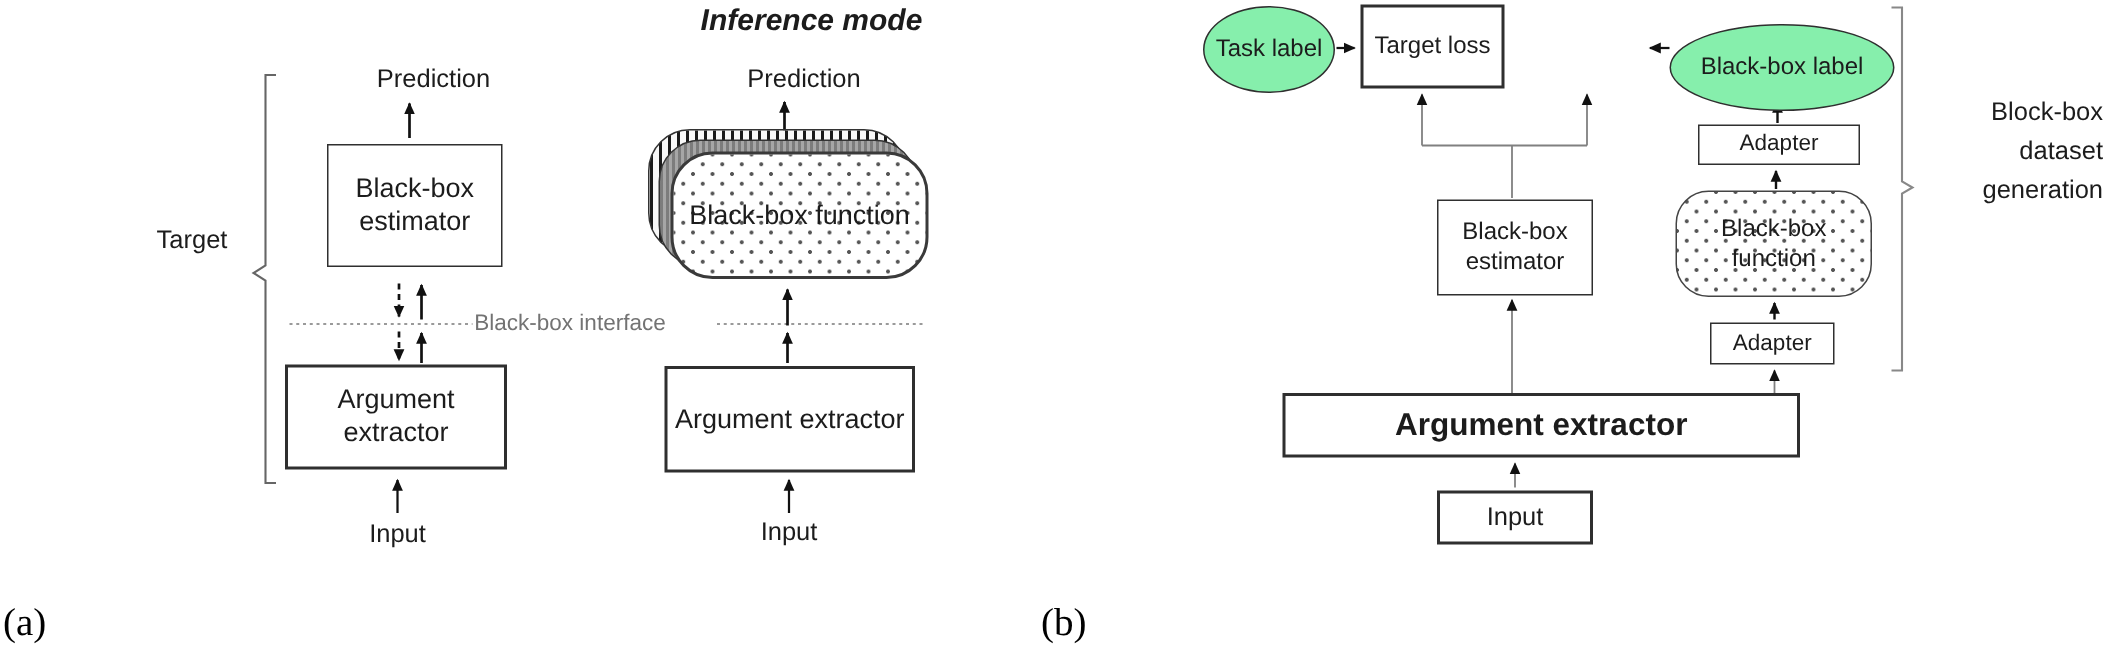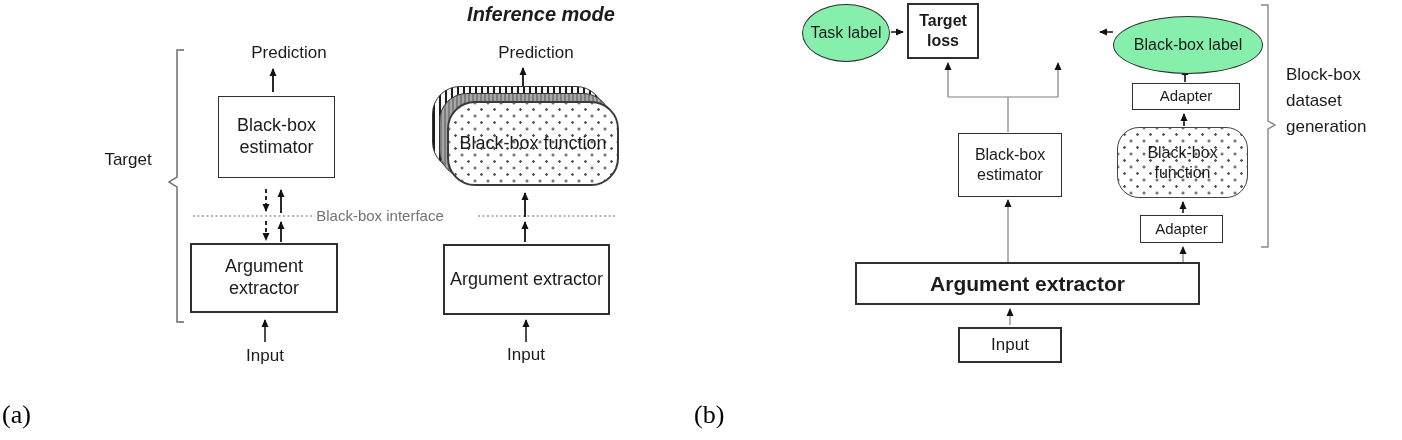--- a/index.html
+++ b/index.html
@@ -1,20 +1,20 @@
 <!DOCTYPE html>
 <html><head>
 <meta charset="utf-8">
 <style>
   html,body{margin:0;padding:0;background:#ffffff;}
   .canvas{
     position:relative;width:1402px;height:440px;background:#ffffff;overflow:hidden;
     font-family:"Liberation Sans","DejaVu Sans",sans-serif;color:#1c1c1c;
   }
-  .abs{position:absolute;box-sizing:border-box;}
+  .abs{position:absolute;box-sizing:border-box;text-align:right;}
   .lbl{text-align:center;line-height:1.2;}
   .box{
     background:#ffffff;border:2px solid #2f2f2f;display:flex;align-items:center;
     justify-content:center;text-align:center;line-height:1.22;z-index:3;
   }
   .ellipse{
     background:#86efac;border:1.6px solid #2f2f2f;border-radius:50%;display:flex;
     align-items:center;justify-content:center;text-align:center;line-height:1.2;z-index:3;
   }
   .overlay{position:absolute;left:0;top:0;z-index:1;}
@@ -109,21 +109,21 @@
   <div class="abs lbl" style="left:466px;top:43px;width:140px;font-size:17px;">Prediction</div>
 
   <div class="abs box" style="left:443px;top:244px;width:167px;height:71px;font-size:18px;">Argument extractor</div>
 
   <div class="abs lbl" style="left:466px;top:345px;width:120px;font-size:17px;">Input</div>
 
   <div class="abs caption" style="left:2px;top:400px;">(a)</div>
 
   <div class="abs ellipse" style="left:802px;top:4px;width:88px;height:58px;font-size:16px;">Task label</div>
 
-  <div class="abs box" style="left:907px;top:3px;width:72px;height:56px;font-size:16px;font-weight:bold;">Target loss</div>
+  <div class="abs box" style="left:907px;top:3px;width:96px;height:56px;font-size:16px;">Target loss</div>
 
 
   <div class="abs ellipse" style="left:1113px;top:16px;width:150px;height:58px;font-size:16px;">Black-box label</div>
 
   <div class="abs box" style="left:1132px;top:83px;width:108px;height:27px;font-size:15px;border-width:1.5px;">Adapter</div>
 
   <div class="abs box" style="left:958px;top:133px;width:104px;height:64px;font-size:16px;border-width:1.6px;">Black-box estimator</div>
 
   <div class="abs fn-b dotfill" style="left:1117px;top:127px;width:131px;height:71px;">Black-box function</div>
 

